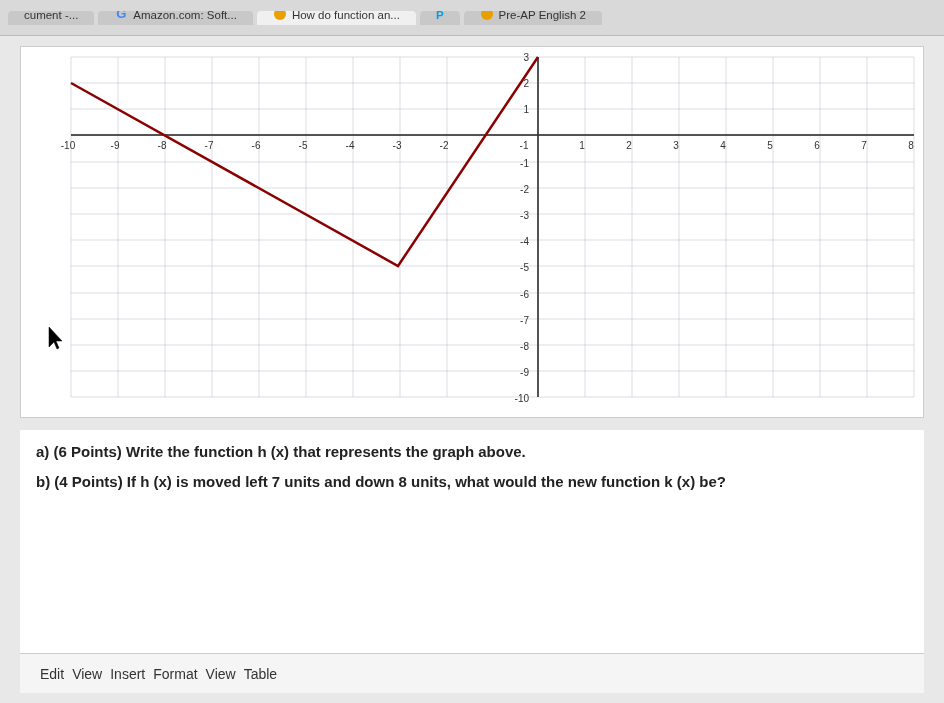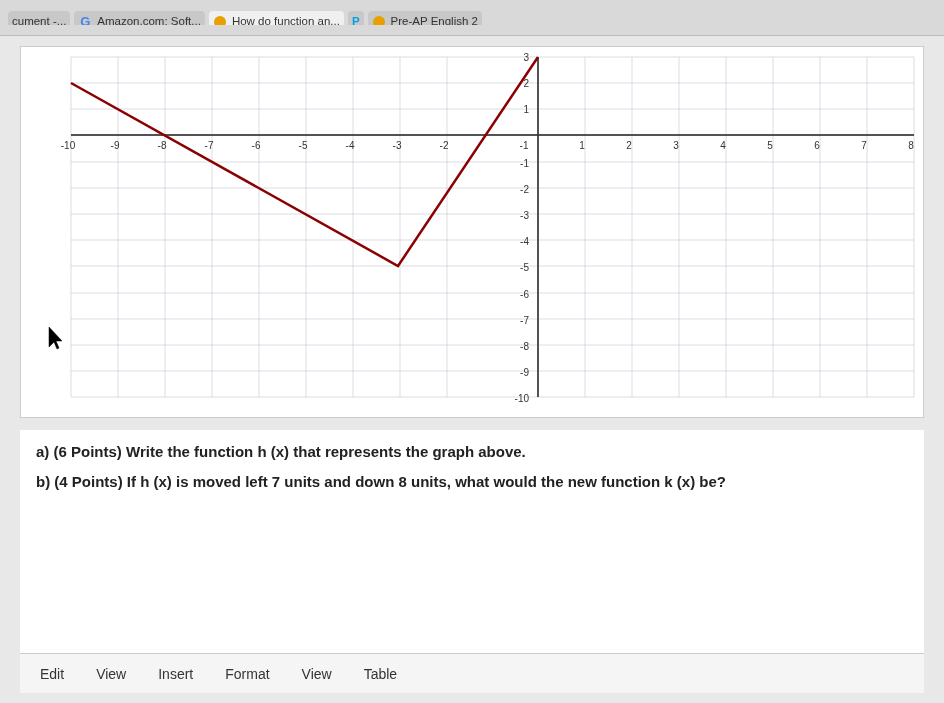--- a/index.html
+++ b/index.html
@@ -18,23 +18,23 @@
       background: #d9d9d9;
       height: 36px;
       padding: 0 8px;
       gap: 4px;
       font-size: 12px;
       color: #333;
       border-bottom: 1px solid #bbb;
     }
     .tab-item {
       display: flex;
-      align-items: flex-start;
+      align-items: flex-end;
       gap: 5px;
-      padding: 4px 4px;
+      padding: 4px 16px;
       background: #c8c8c8;
       border-radius: 4px 4px 0 0;
       cursor: pointer;
       white-space: nowrap;
       max-width: 160px;
       overflow: hidden;
       text-overflow: ellipsis;
       height: 14px;
     }
     .tab-item.active {
@@ -97,21 +97,20 @@
       margin-bottom: 6px;
     }
 
     
     .bottom-toolbar {
       display: flex;
       align-items: center;
       background: #f5f5f5;
       border-top: 1px solid #ccc;
       padding: 6px 16px;
-      gap: 24px;
       font-size: 14px;
       color: #333;
       flex-shrink: 0;
       height: 40px;
     }
     .toolbar-item {
       cursor: pointer;
       padding: 2px 4px;
     }
 

